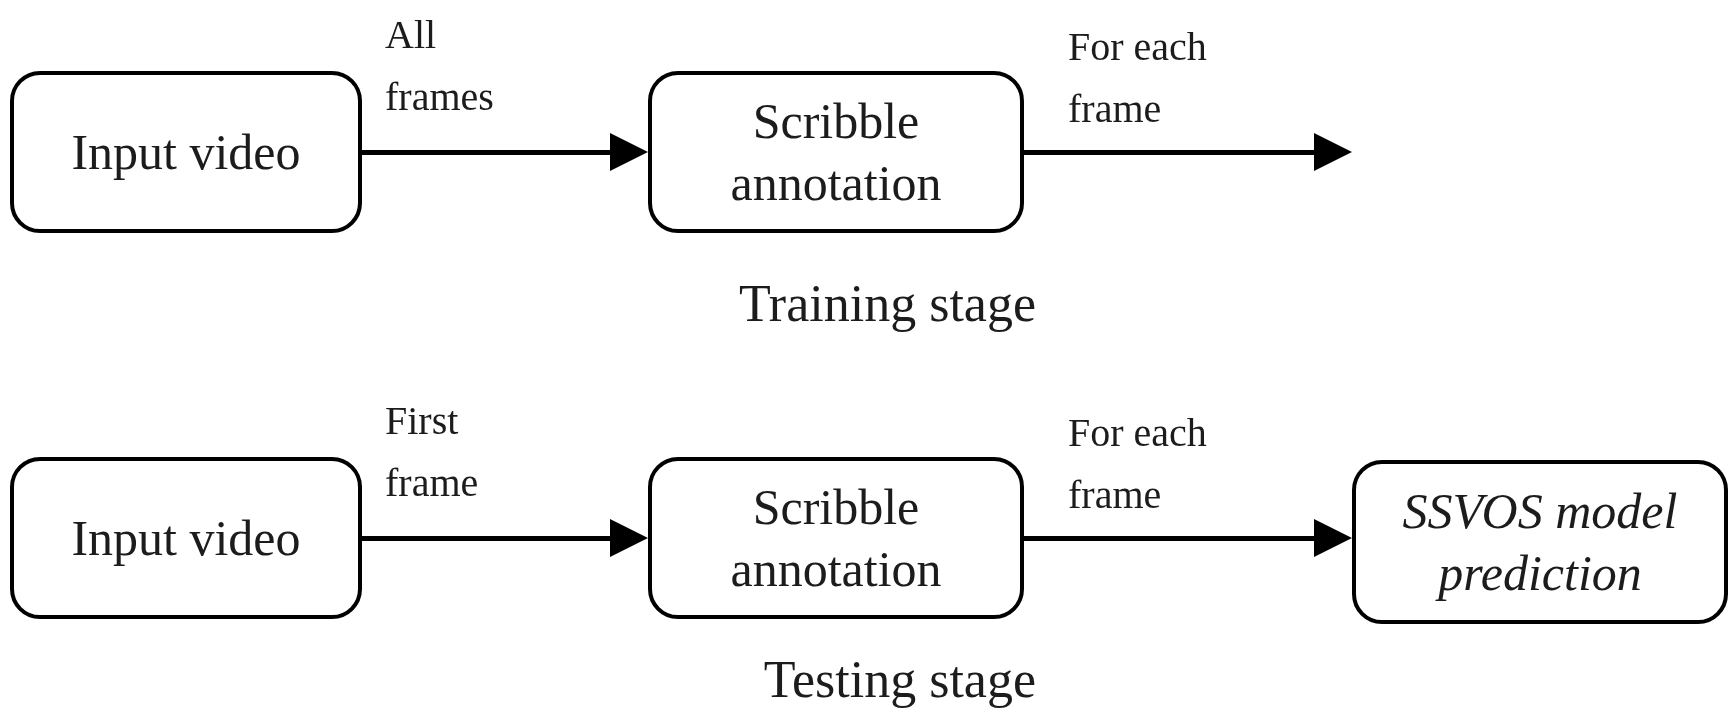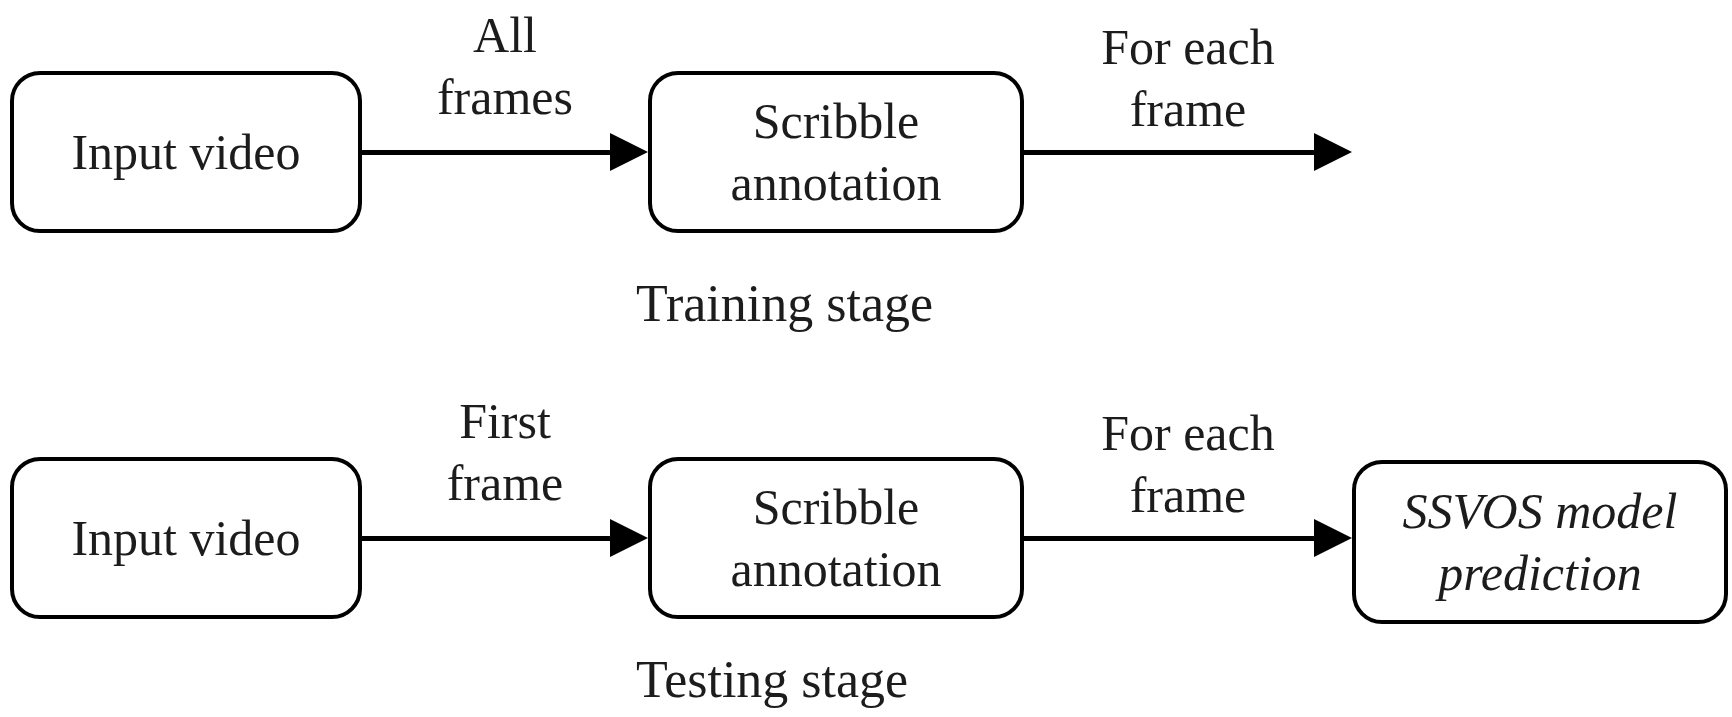--- a/index.html
+++ b/index.html
@@ -39,28 +39,28 @@
     position: absolute;
     width: 0;
     height: 0;
     border-top: 19px solid transparent;
     border-bottom: 19px solid transparent;
     border-left: 38px solid #000000;
   }
   .edge-label {
     position: absolute;
     width: 240px;
-    text-align: center;
-    font-size: 50px;
+    text-align: left;
+    font-size: 40px;
     line-height: 62px;
   }
   .stage-caption {
     position: absolute;
     width: 400px;
-    text-align: left;
+    text-align: right;
     font-size: 52px;
     line-height: 56px;
   }
   
   .t-node-input    { left: 10px;   top: 71px;  width: 352px; height: 162px; }
   .t-node-scribble { left: 648px;  top: 71px;  width: 376px; height: 162px; }
   .t-node-model    { left: 1352px; top: 74px;  width: 376px; height: 164px; }
   .t-arrow1-line   { left: 362px;  top: 150px; width: 248px; }
   .t-arrow1-head   { left: 610px;  top: 133px; }
   .t-arrow2-line   { left: 1024px; top: 150px; width: 290px; }

